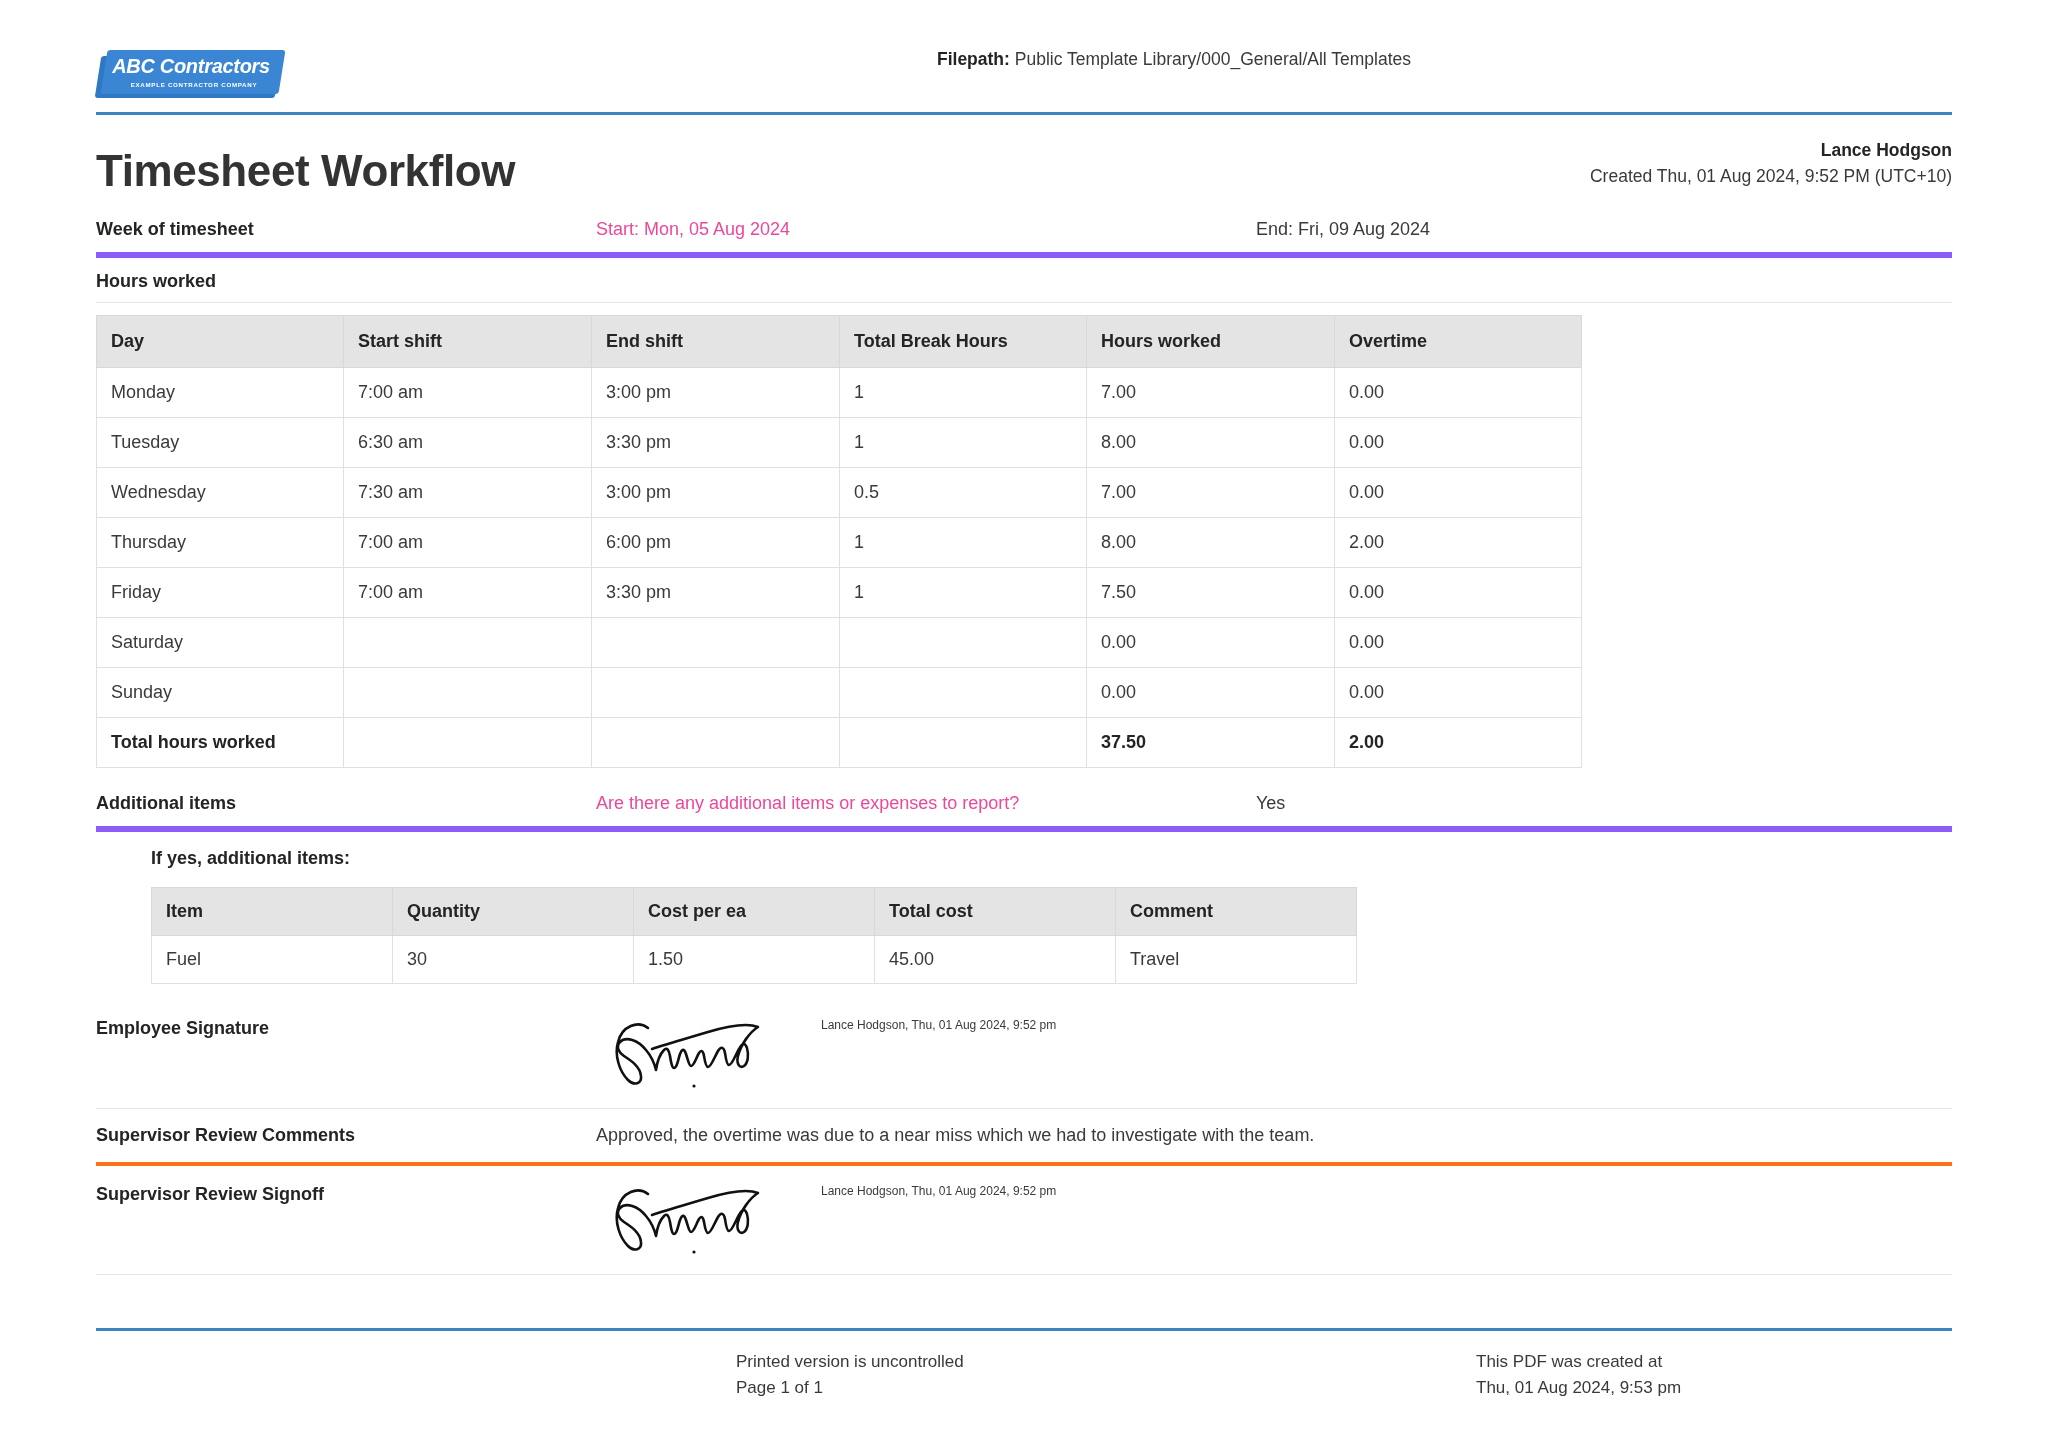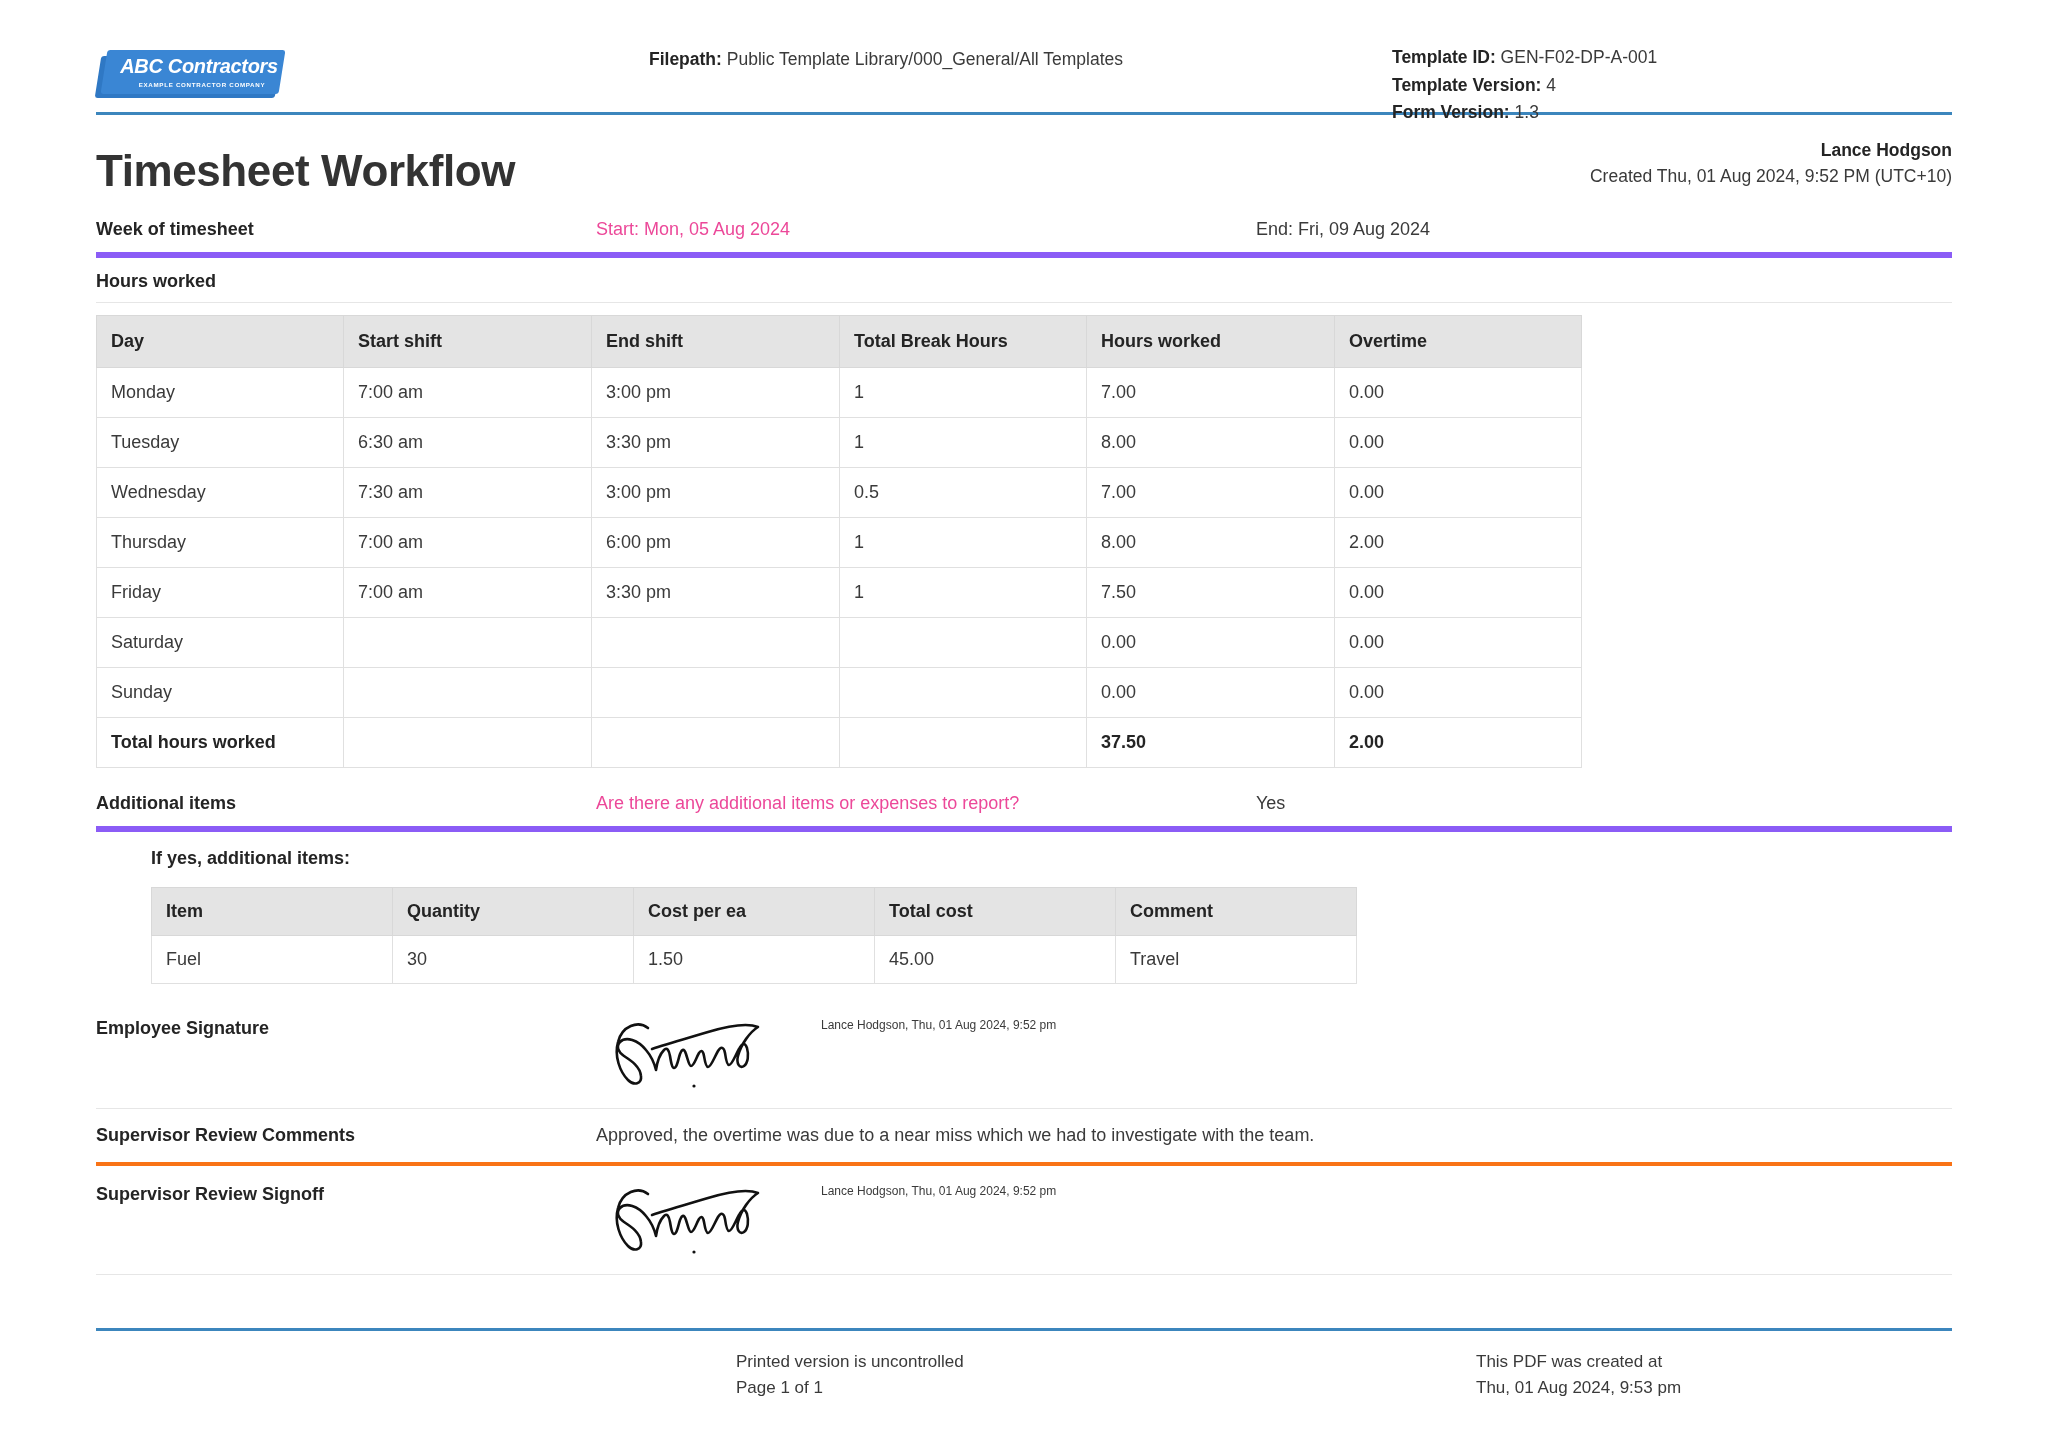--- a/index.html
+++ b/index.html
@@ -55,21 +55,21 @@
     left: 8px;
     top: 2px;
     width: 178px;
     height: 44px;
     background: #3a86d4;
     transform: skewX(-9deg);
     border-radius: 3px;
   }
   .logo-text {
     position: absolute;
-    left: 8px;
+    left: 0;
     top: 0;
     width: 186px;
     height: 48px;
     display: flex;
     flex-direction: column;
     align-items: center;
     justify-content: center;
   }
   .logo-name {
     font-size: 20px;
@@ -326,34 +326,20 @@
           <div class="logo-sub">EXAMPLE CONTRACTOR COMPANY</div>
         </div>
       </div>
     </div>
 
     <div class="filepath-block">
       <span class="b">Filepath:</span>
       <span>Public Template Library/000_General/All Templates</span>
     </div>
 
-    <div class="template-block">
-      <div>
-        <span class="b">Template ID:</span>
-        <span>GEN-F02-DP-A-001</span>
-      </div>
-      <div>
-        <span class="b">Template Version:</span>
-        <span>4</span>
-      </div>
-      <div>
-        <span class="b">Form Version:</span>
-        <span>1.3</span>
-      </div>
-    </div>
   </div>
 
   <div class="rule-blue"></div>
 
   <div class="title-row">
     <div class="doc-title">Timesheet Workflow</div>
     <div class="created-block">
       <div class="created-name">Lance Hodgson</div>
       <div>Created Thu, 01 Aug 2024, 9:52 PM (UTC+10)</div>
     </div>

